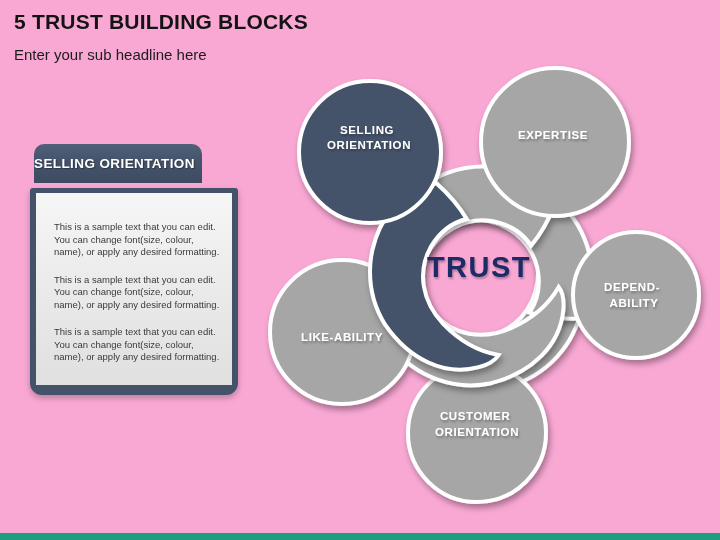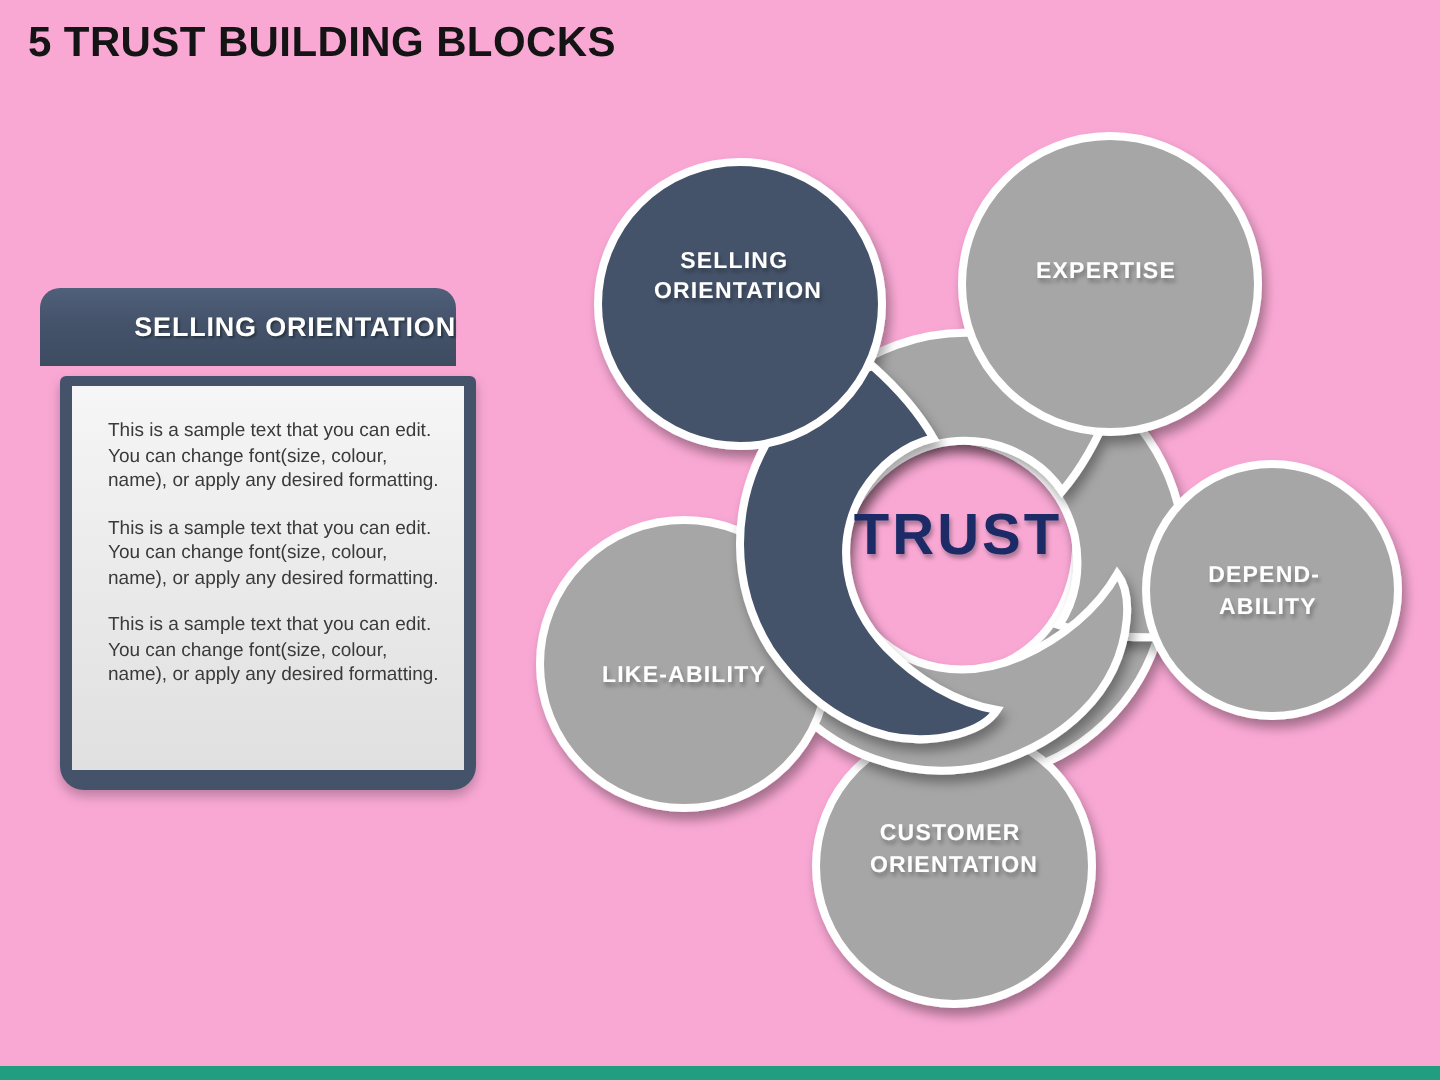--- a/index.html
+++ b/index.html
@@ -10,54 +10,55 @@
   .title{
     position:absolute;left:14px;top:10px;margin:0;
     font-size:21px;font-weight:bold;color:#141414;letter-spacing:.2px;
   }
   .subtitle{
     position:absolute;left:14px;top:46px;
     font-size:15px;color:#1c1c1c;
   }
   
   .panel-header{
-    position:absolute;left:20px;top:144px;width:208px;height:39px;
+    position:absolute;left:34px;top:144px;width:168px;height:39px;
     background:linear-gradient(180deg,#50607a 0%,#44536a 45%,#3d4c61 100%);
     border-radius:10px 10px 0 0;
     color:#fff;font-weight:bold;font-size:13.5px;letter-spacing:.4px;
-    text-align:right;line-height:39px;
+    text-align:left;line-height:39px;
     text-shadow:1px 1px 1px rgba(0,0,0,.35);
   }
   .panel-body{
     position:absolute;left:30px;top:188px;width:208px;height:207px;
     background:#44536a;border-radius:3px 3px 12px 12px;
     padding:5px 6px 10px 6px;box-sizing:border-box;
     box-shadow:0 3px 6px rgba(0,0,0,.25);
   }
   .panel-inner{
     width:100%;height:100%;box-sizing:border-box;
     background:linear-gradient(180deg,#f6f6f6 0%,#e9e9e9 55%,#e0e0e0 100%);
     padding:13px 10px 0 18px;
     font-size:9.5px;line-height:12.5px;color:#3a3a3a;
     overflow:hidden;
   }
-  .panel-inner p{margin:4px 0 11px 0;}
+  .panel-inner p{margin:15px 0 11px 0;}
   .footer-bar{
     position:absolute;left:0;right:0;bottom:0;height:7px;
   }
   svg text{font-family:"Liberation Sans", sans-serif;}
   .node-label{font-size:11.5px;font-weight:bold;fill:#ffffff;letter-spacing:.6px;}
   .trust-label{font-size:29px;font-weight:bold;letter-spacing:1.5px;}
 </style>
 </head>
 <body>
 
 <div class="slide">
 
   <h1 class="title">5 TRUST BUILDING BLOCKS</h1>
+  <div class="subtitle">Enter your sub headline here</div>
 
   <div class="panel-header">SELLING ORIENTATION</div>
   <div class="panel-body">
     <div class="panel-inner">
       <p>This is a sample text that you can edit. You can change font(size, colour, name), or apply any desired formatting.</p>
       <p>This is a sample text that you can edit. You can change font(size, colour, name), or apply any desired formatting.</p>
       <p>This is a sample text that you can edit. You can change font(size, colour, name), or apply any desired formatting.</p>
     </div>
   </div>
 

